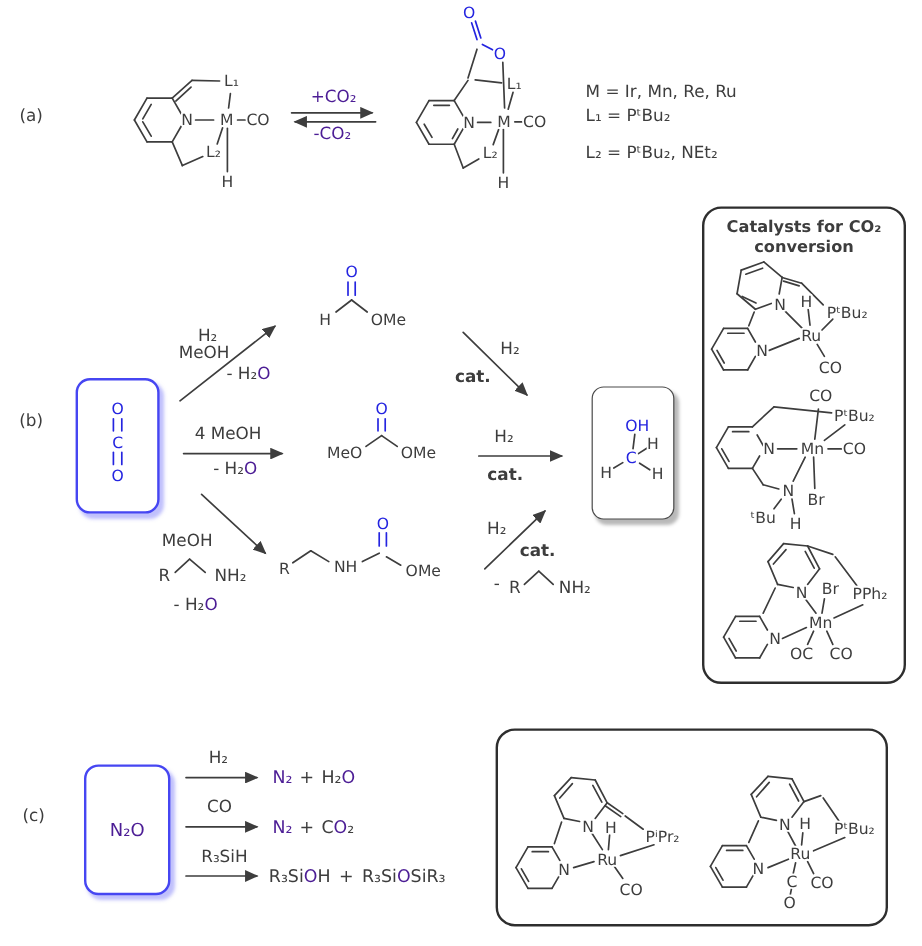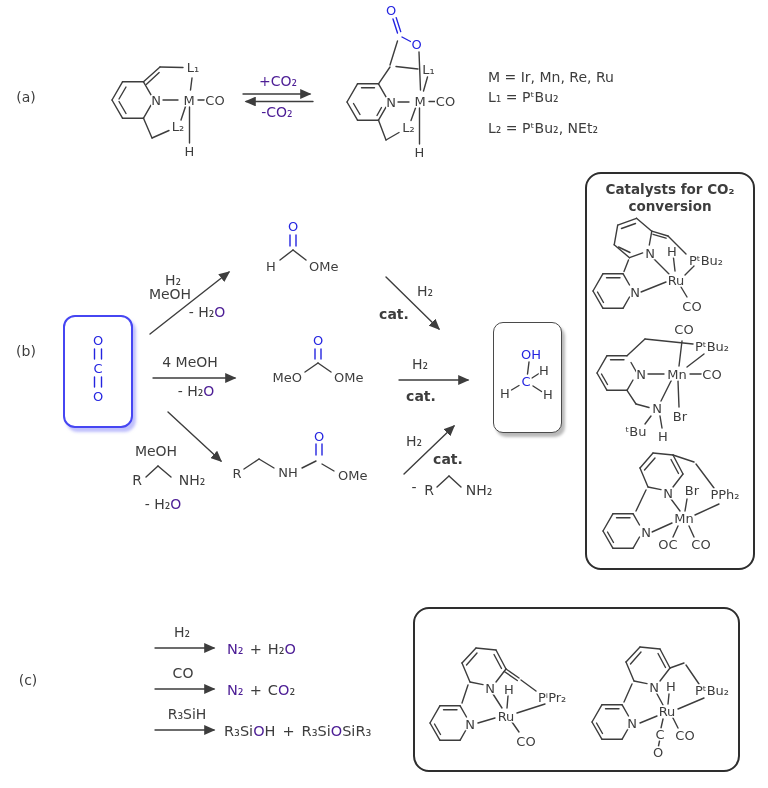--- a/index.html
+++ b/index.html
@@ -306,20 +306,23 @@
     <text x="692" y="495">Br</text>
     <text x="725" y="499">PPh₂</text>
     <text x="684" y="523">Mn</text>
     <text x="646" y="537">N</text>
     <text x="668" y="549">OC</text>
     <text x="701" y="549">CO</text>
   </svg>
 
   <span class="lbl" style="left:28px;top:680px;">(c)</span>
 
+  <div class="box bluebox flexc" style="left:70px;top:637px;width:72px;height:109px;">
+    <span class="blue f15">N₂O</span>
+  </div>
 
   <svg class="art" style="left:150px;top:640px;width:75px;height:100px;" viewBox="150 640 75 100">
     <defs>
       <marker id="ac" markerWidth="9" markerHeight="7" refX="7" refY="3.5" orient="auto">
         <path d="M0,0 L8,3.5 L0,7 z" fill="#3d3d3d"></path>
       </marker>
     </defs>
     <line x1="155" y1="648" x2="214" y2="648" marker-end="url(#ac)"></line>
     <line x1="155" y1="689" x2="214" y2="689" marker-end="url(#ac)"></line>
     <line x1="155" y1="730" x2="214" y2="730" marker-end="url(#ac)"></line>

